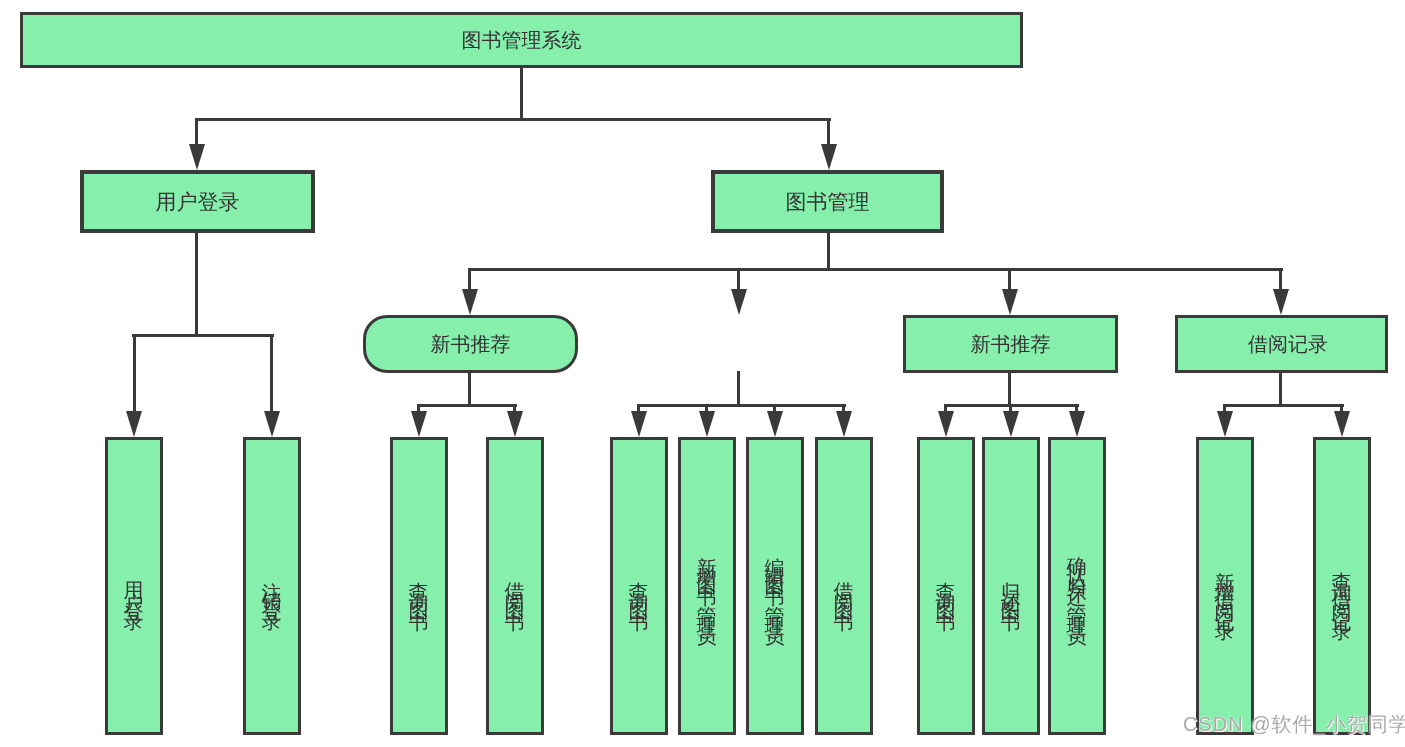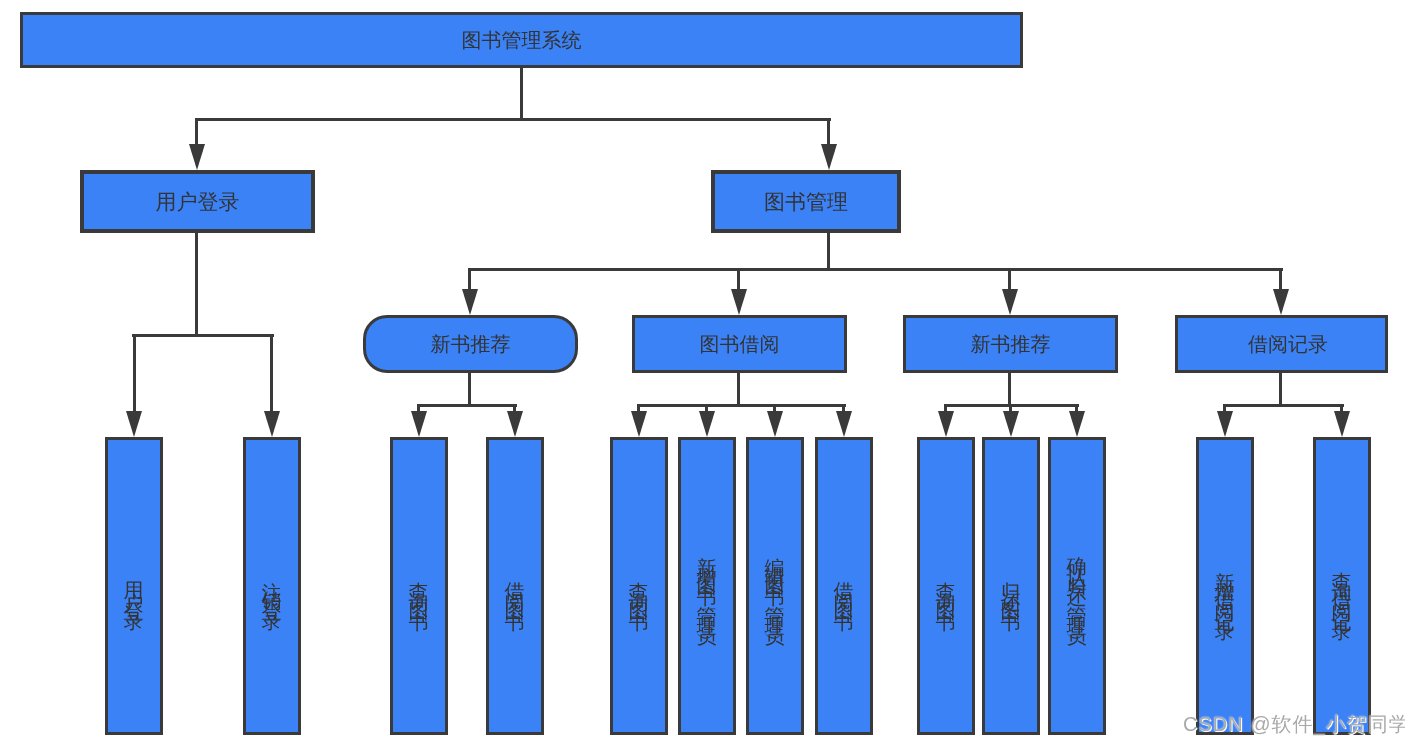--- a/index.html
+++ b/index.html
@@ -12,21 +12,21 @@
     position:relative;
     width:1405px;height:747px;
     background:#ffffff;
     font-family:"Liberation Sans","DejaVu Sans",sans-serif;
     overflow:hidden;
   }
   .box{
     position:absolute;
     box-sizing:border-box;
     border:3px solid var(--line);
-    background:#3b82f6;
+    background:#86efac;
     color:var(--ink);
     display:flex;align-items:center;justify-content:center;
     font-size:20px;
     z-index:2;
   }
   .root{left:20px;top:12px;width:1003px;height:56px;}
   .lvl2{top:170px;height:63px;border-width:4px;font-size:21px;}
   .lvl3{top:315px;height:58px;width:215px;}
   .leaf{
     top:437px;height:298px;width:58px;
@@ -53,24 +53,23 @@
   }
 </style>
 </head>
 <body>
 
 <div class="stage">
 
   <div class="box root">图书管理系统</div>
 
   <div class="box lvl2" style="left:80px;width:235px;">用户登录</div>
-  <div class="box lvl2" style="left:711px;width:190px;">图书管理</div>
+  <div class="box lvl2" style="left:711px;width:233px;">图书管理</div>
 
   <div class="box lvl3" style="left:363px;border-radius:24px;">新书推荐</div>
-  <div class="box lvl3" style="left:632px;">图书借阅</div>
   <div class="box lvl3" style="left:903px;">新书推荐</div>
   <div class="box lvl3" style="left:1175px;width:213px;padding-left:13px;">借阅记录</div>
 
   <div class="box leaf" style="left:105px;">用户登录</div>
   <div class="box leaf" style="left:243px;">注销登录</div>
 
   <div class="box leaf" style="left:390px;">查询图书</div>
   <div class="box leaf" style="left:486px;">借阅图书</div>
 
   <div class="box leaf" style="left:610px;">查询图书</div>

